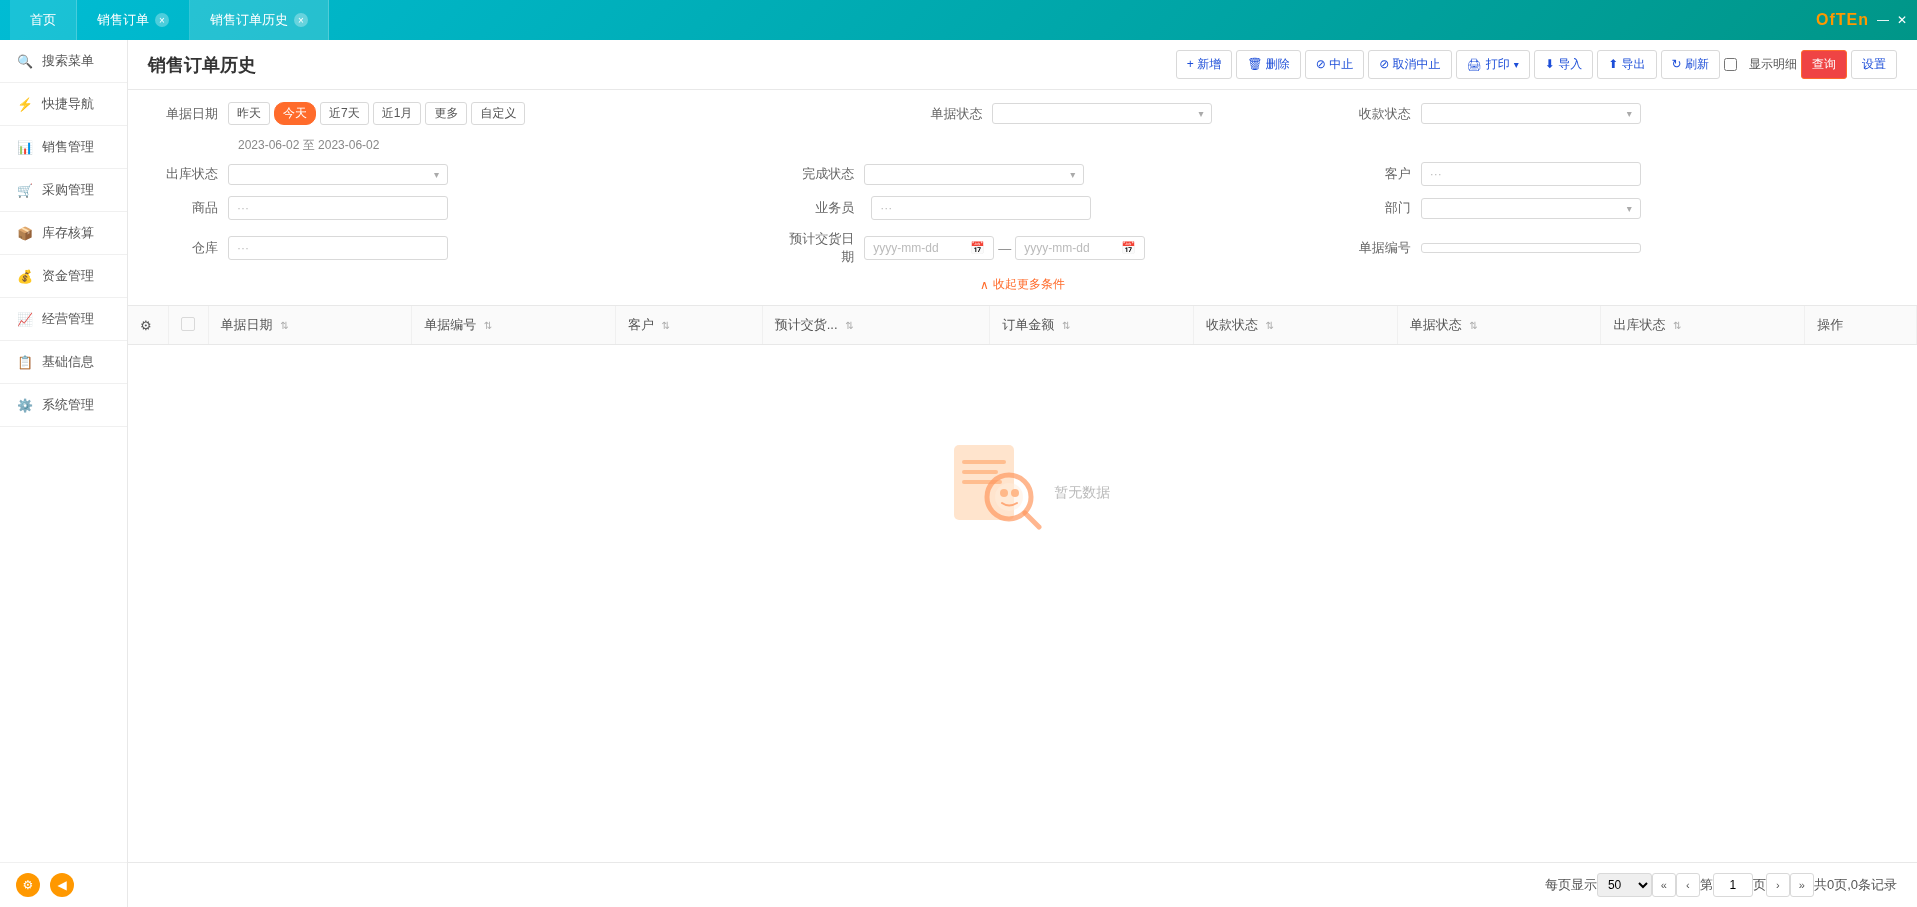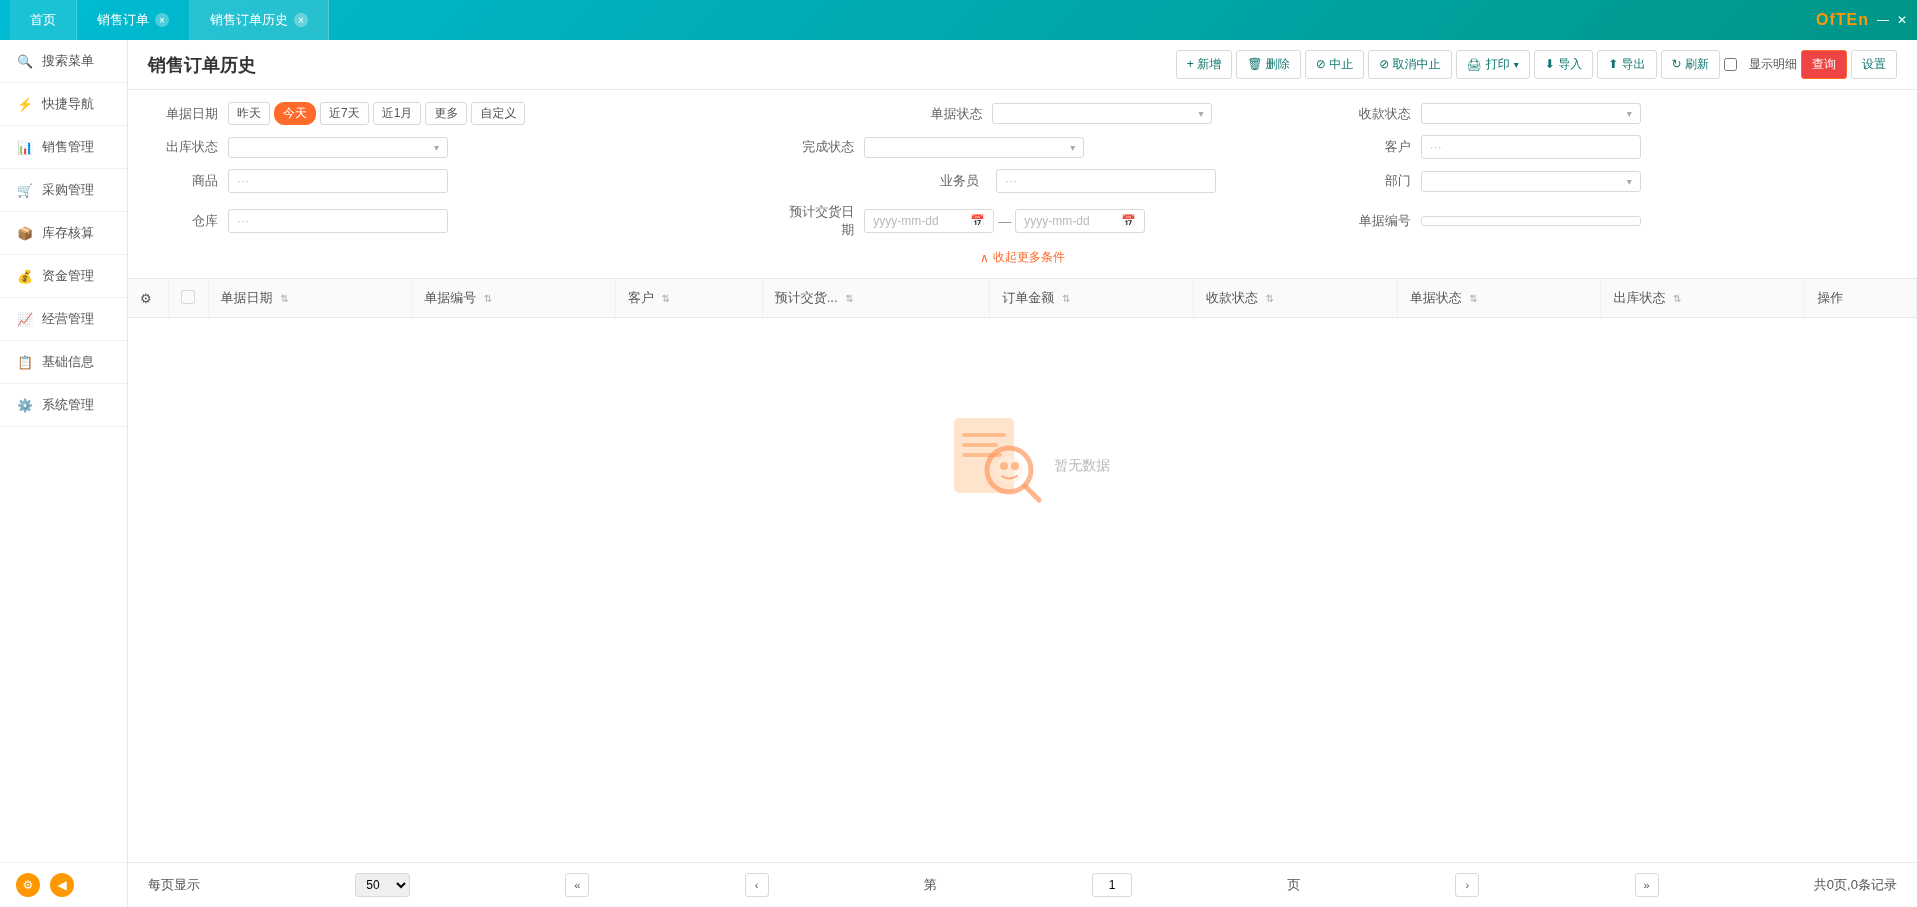--- a/index.html
+++ b/index.html
@@ -24,21 +24,21 @@
     .sidebar-bottom { margin-top: auto; display: flex; align-items: center; padding: 10px 16px; gap: 10px; border-top: 1px solid #f0f0f0; }
     .sidebar-bottom-icon { width: 24px; height: 24px; background: #ff9800; border-radius: 50%; display: flex; align-items: center; justify-content: center; color: #fff; font-size: 12px; cursor: pointer; }
 
     
     .content { flex: 1; display: flex; flex-direction: column; overflow: hidden; background: #f5f5f5; }
 
     
     .page-header { background: #fff; padding: 10px 20px; display: flex; align-items: center; justify-content: space-between; border-bottom: 1px solid #e8e8e8; flex-shrink: 0; }
     .page-title { font-size: 18px; font-weight: bold; color: #333; }
     .toolbar { display: flex; align-items: center; gap: 4px; flex-wrap: nowrap; }
-    .toolbar-btn { display: flex; align-items: center; gap: 4px; padding: 5px 10px; border: 1px solid #d9d9d9; border-radius: 3px; background: #fff; cursor: pointer; color: #0f766e; font-size: 12px; white-space: nowrap; }
+    .toolbar-btn { display: flex; align-items: center; gap: 4px; padding: 5px 10px; border: 1px solid #d9d9d9; border-radius: 3px; background: #fff; cursor: pointer; color: #1d4ed8; font-size: 12px; white-space: nowrap; }
     .toolbar-btn.primary { background: #ef4444; border-color: #ff6b2b; color: #fff; }
     .checkbox-label { display: flex; align-items: center; gap: 12px; font-size: 12px; color: #555; cursor: pointer; }
 
     
     .filter-area { background: #fff; padding: 12px 20px; border-bottom: 1px solid #e8e8e8; flex-shrink: 0; }
     .filter-row { display: flex; align-items: center; gap: 0; margin-bottom: 10px; }
     .filter-row:last-child { margin-bottom: 0; }
     .filter-label { width: 80px; color: #666; font-size: 13px; flex-shrink: 0; text-align: right; padding-right: 10px; }
     .filter-control { flex: 1; display: flex; align-items: center; gap: 8px; }
     .date-quick-btns { display: flex; align-items: center; gap: 4px; }
@@ -61,21 +61,21 @@
     .th-settings { width: 40px; text-align: center; }
     .th-check { width: 40px; text-align: center; }
     .checkbox { width: 14px; height: 14px; border: 1px solid #d9d9d9; border-radius: 2px; display: inline-block; }
 
     
     .empty-state { display: flex; align-items: center; justify-content: center; padding: 80px 0; }
     .empty-icon { width: 120px; height: 120px; display: flex; align-items: center; justify-content: center; }
     .empty-text { color: #bbb; font-size: 14px; margin-top: 16px; }
 
     
-    .table-footer { background: #fff; border-top: 1px solid #e8e8e8; padding: 10px 20px; display: flex; align-items: center; justify-content: space-between; gap: 8px; flex-shrink: 0; font-size: 13px; color: #555; }
+    .table-footer { background: #fff; border-top: 1px solid #e8e8e8; padding: 10px 20px; display: flex; align-items: center; justify-content: flex-end; flex-shrink: 0; font-size: 13px; color: #555; }
     .page-size-select { border: 1px solid #d9d9d9; border-radius: 3px; padding: 3px 6px; font-size: 12px; cursor: pointer; }
     .page-nav-btn { width: 24px; height: 24px; border: 1px solid #d9d9d9; border-radius: 3px; background: #fff; cursor: pointer; display: flex; align-items: center; justify-content: center; font-size: 11px; color: #555; }
     .page-input { width: 40px; height: 24px; border: 1px solid #d9d9d9; border-radius: 3px; text-align: center; font-size: 12px; }
   </style>
 </head>
 <body>
 
 <div class="top-bar">
   <div class="tab-item tab-home">
     <span>首页</span>
@@ -189,20 +189,23 @@
         </div>
         <div style="flex:1; display:flex; align-items:center; gap:0;">
           <div class="filter-label">收款状态</div>
           <div class="select-control" style="flex:1; max-width:220px;">
             <span></span>
             <span class="chevron">▾</span>
           </div>
         </div>
       </div>
 
+      <div class="filter-row" style="margin-bottom:8px; padding-left:90px;">
+        <div class="date-range-text">2023-06-02 至 2023-06-02</div>
+      </div>
 
       <div class="filter-row">
         <div class="filter-label">出库状态</div>
         <div class="filter-control">
           <div class="select-control" style="width:220px;">
             <span></span>
             <span class="chevron">▾</span>
           </div>
         </div>
         <div style="flex:1; display:flex; align-items:center; gap:0;">
@@ -220,21 +223,21 @@
         </div>
       </div>
 
       <div class="filter-row">
         <div class="filter-label">商品</div>
         <div class="filter-control">
           <div class="input-control" style="width:220px;">
             <span style="color:#bbb;">···</span>
           </div>
         </div>
-        <div style="flex:1; display:flex; align-items:center; gap:7px;justify-content:center;">
+        <div style="flex:1; display:flex; align-items:center; gap:7px;">
           <div class="filter-label">业务员</div>
           <div class="input-control" style="flex:1; max-width:220px;">
             <span style="color:#bbb;">···</span>
           </div>
         </div>
         <div style="flex:1; display:flex; align-items:center; gap:0;">
           <div class="filter-label">部门</div>
           <div class="select-control" style="flex:1; max-width:220px;">
             <span></span>
             <span class="chevron">▾</span>

